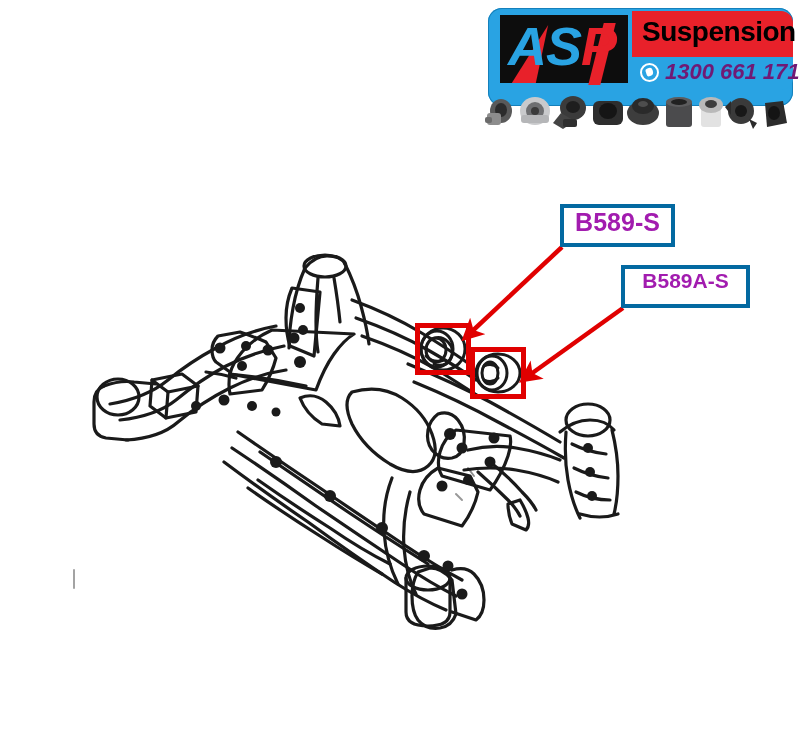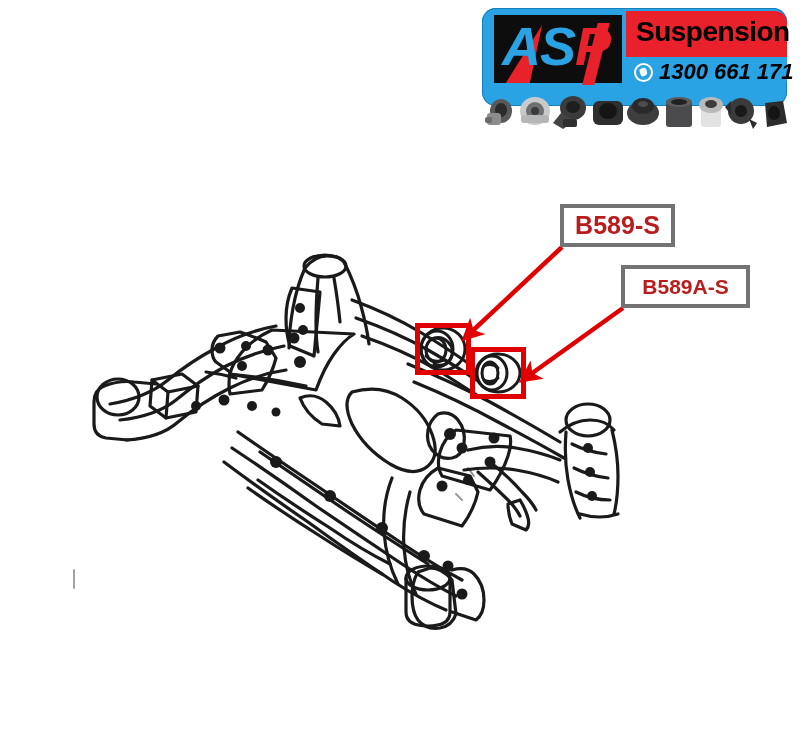--- a/index.html
+++ b/index.html
@@ -26,21 +26,21 @@
   
   .logo-block {
     position: absolute;
     left: 480px;
     top: 8px;
     width: 312px;
     height: 125px;
   }
   .logo-panel {
     position: absolute;
-    left: 2px;
+    left: 8px;
     top: 0px;
     width: 305px;
     height: 98px;
     background: #29a3e3;
     border-radius: 14px;
     box-shadow: 0 0 0 1px #1580bb inset;
   }
   .logo-left-black {
     position: absolute;
     left: 12px;
@@ -130,46 +130,46 @@
     width: 7px;
     height: 8px;
     background: #ffffff;
     border-radius: 2px 3px 4px 2px;
     transform: rotate(-18deg);
   }
   .phone-text {
     position: absolute;
     left: 33px;
     top: 2px;
-    color: #000000;
+    color: #701a75;
     font-size: 22px;
     font-weight: bold;
     font-style: italic;
     letter-spacing: 0px;
     white-space: nowrap;
   }
 
   
   .product-strip {
     position: absolute;
     left: 3px;
     top: 83px;
     width: 305px;
     height: 42px;
   }
 
   
   .callout {
     position: absolute;
-    border: 4px solid #737373;
+    border: 4px solid #0369a1;
     background: #ffffff;
-    color: #b91c1c;
+    color: #a21caf;
     font-weight: bold;
     display: flex;
-    align-items: center;
+    align-items: flex-start;
     justify-content: center;
     box-sizing: border-box;
   }
   #callout-b589s {
     left: 560px;
     top: 204px;
     width: 115px;
     height: 43px;
     font-size: 25px;
   }

